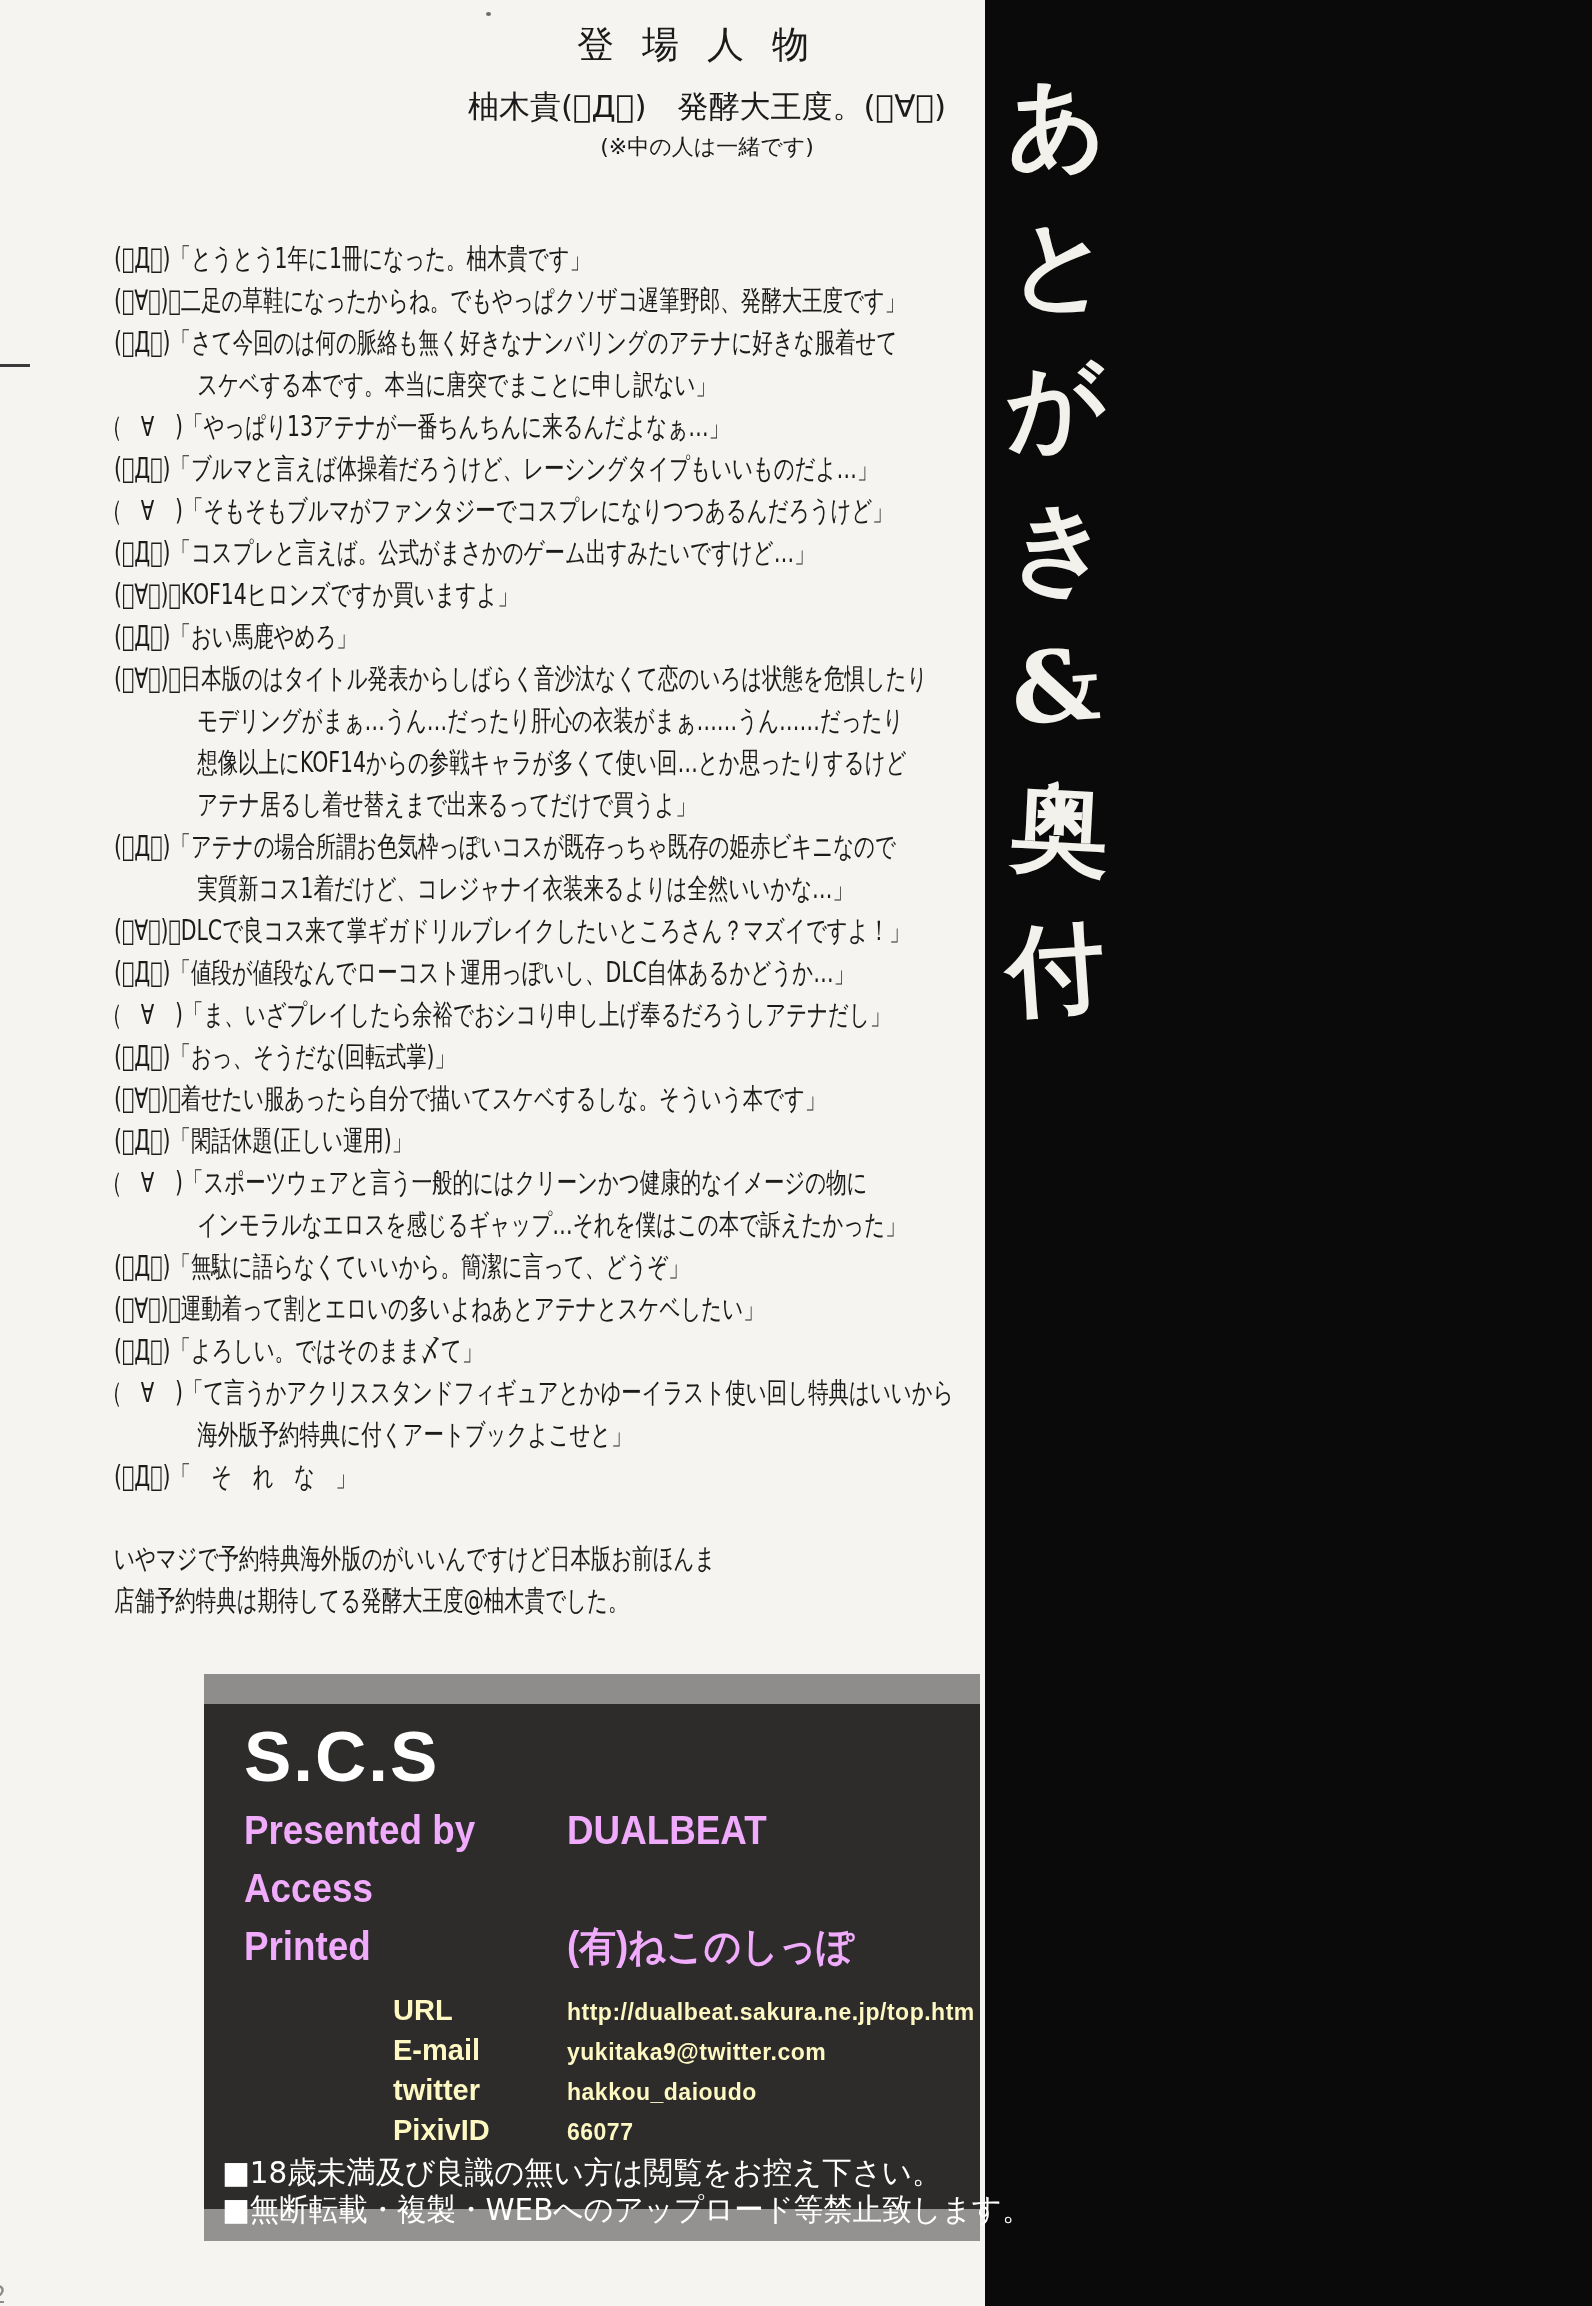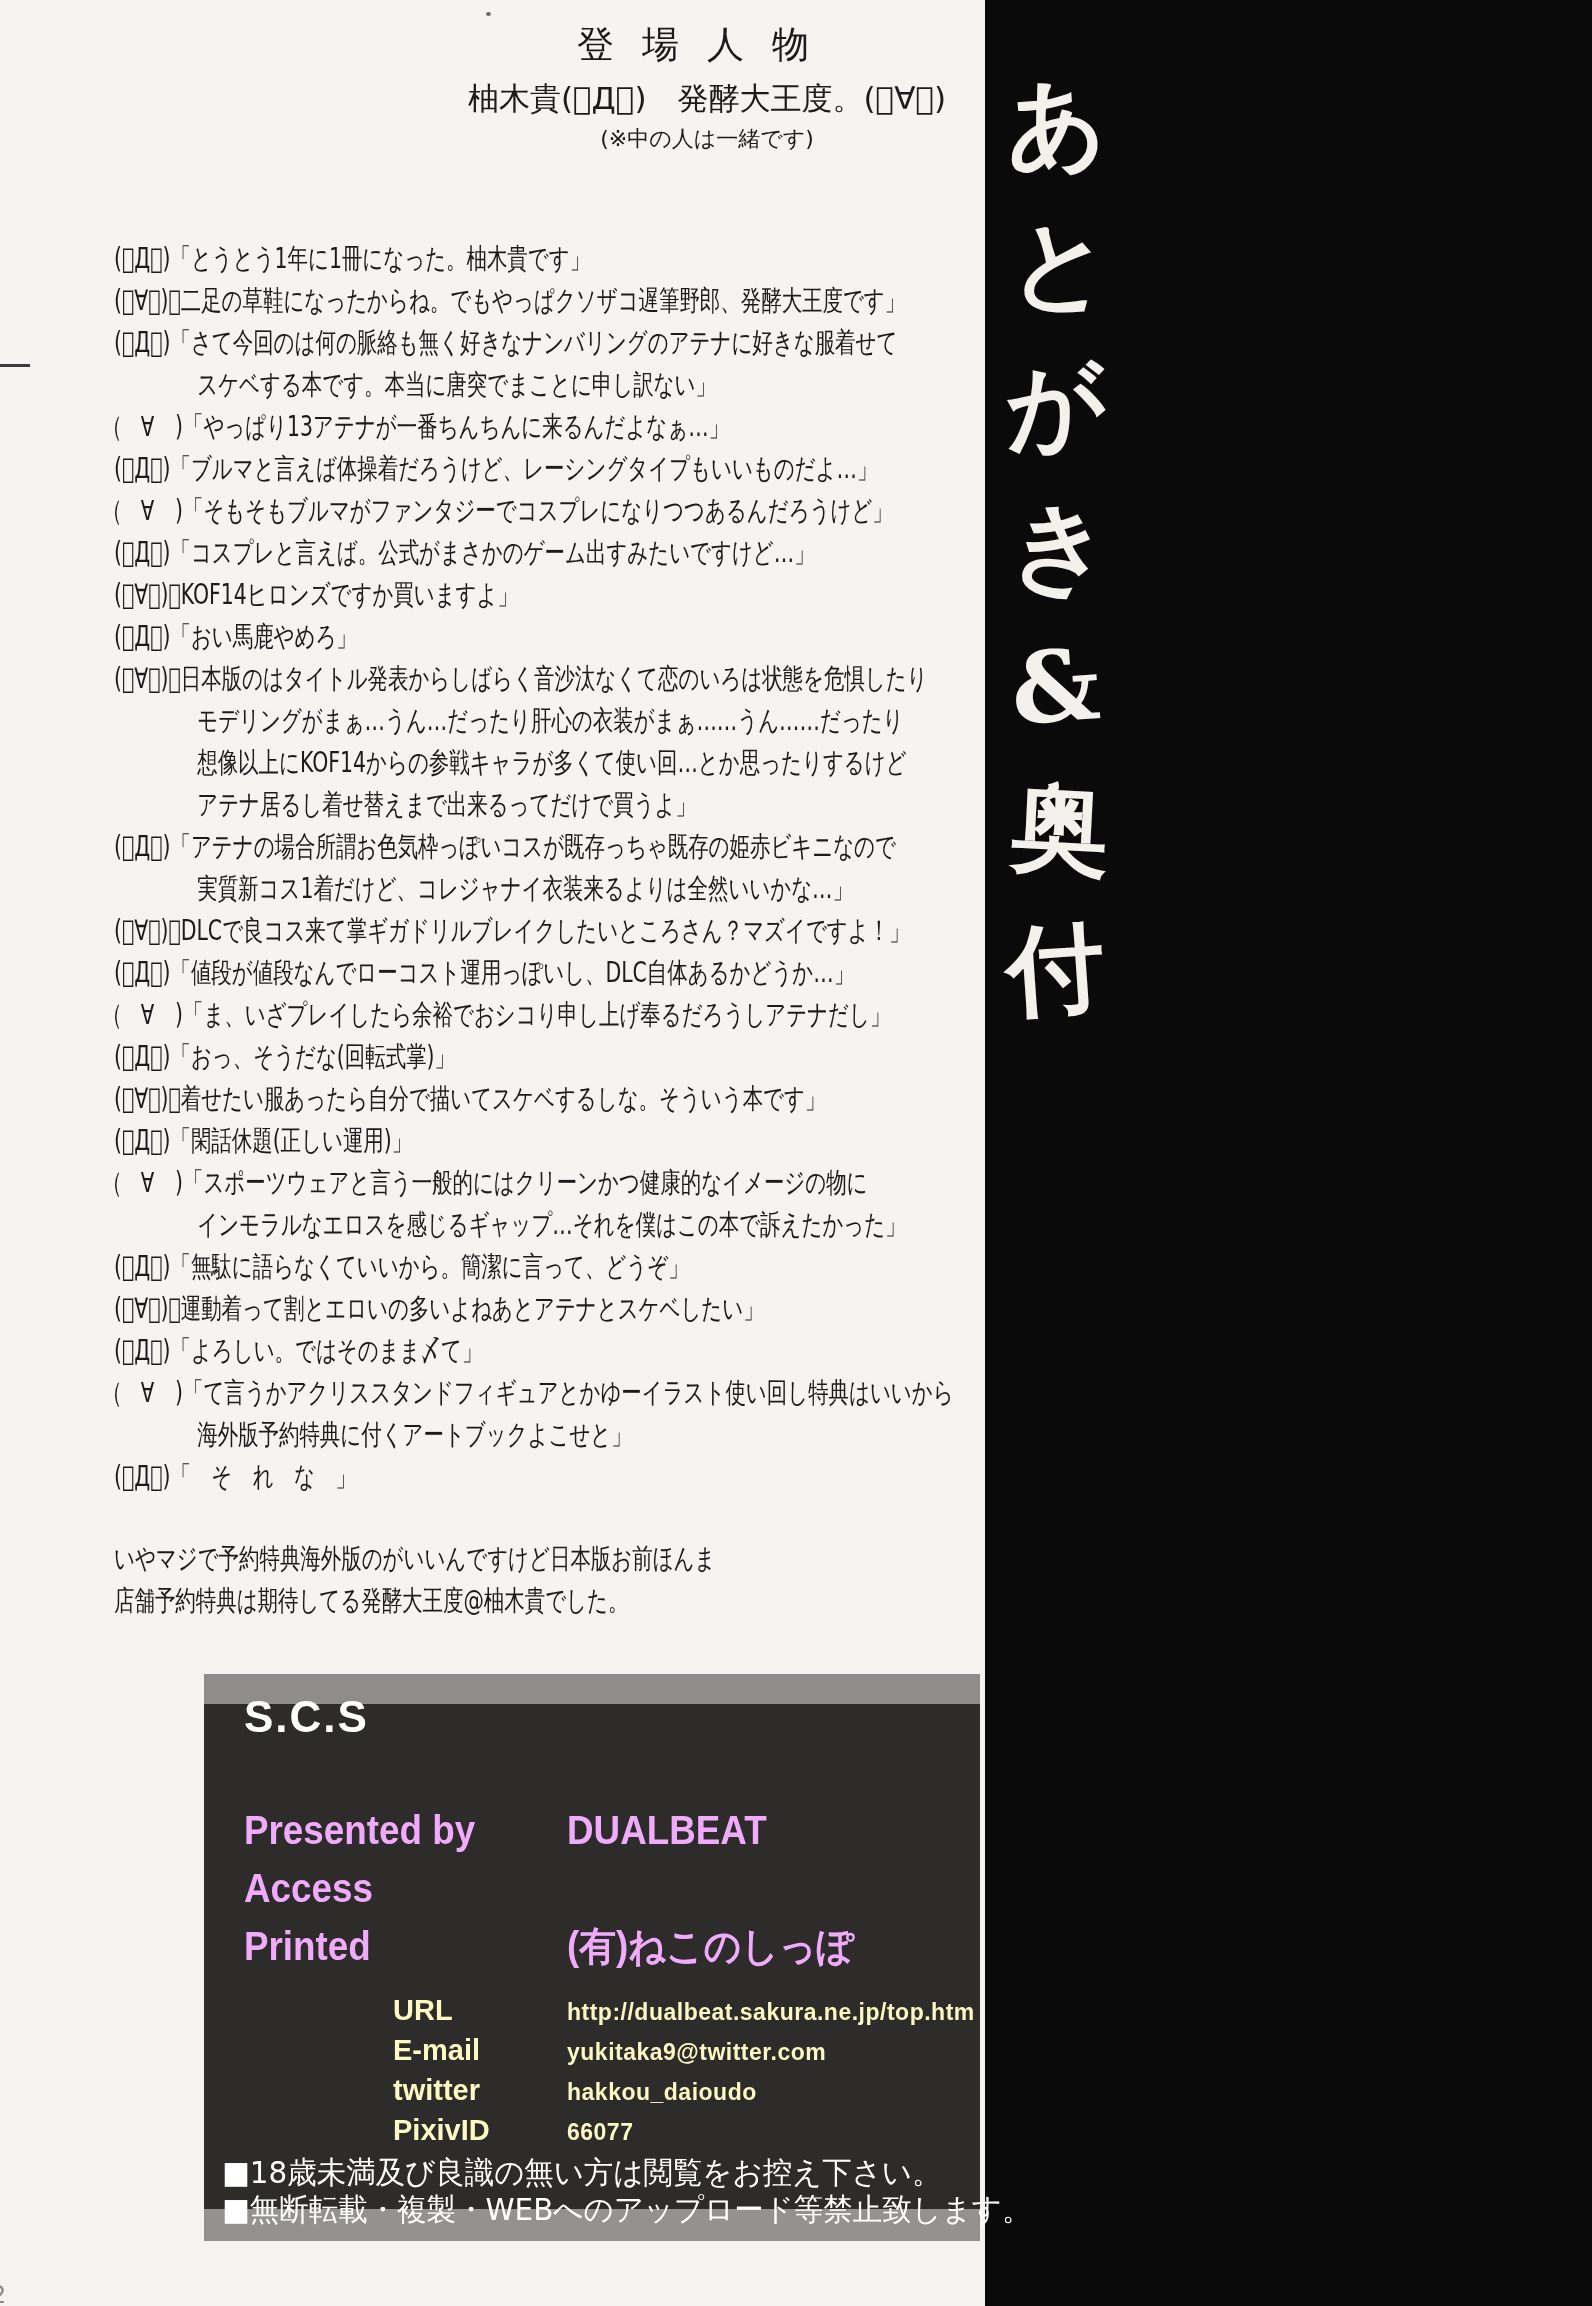--- a/index.html
+++ b/index.html
@@ -9,34 +9,34 @@
   
   .band{position:absolute;left:985px;top:0;width:607px;height:2306px;background:#0a0a0a;}
   .calli{position:absolute;left:12px;top:52px;width:117px;}
   .calli .ch{height:141px;line-height:141px;text-align:center;color:#f2f1ec;
              font-family:"DejaVu Serif",serif;font-weight:bold;font-size:98px;
              transform:rotate(-4deg);}
   .calli .ch:nth-child(even){transform:rotate(3deg) translateX(5px);}
   
   .header{position:absolute;left:299px;top:20px;width:816px;text-align:center;}
   .title{font-size:37px;letter-spacing:28px;font-weight:500;}
-  .names{margin-top:8px;font-size:31px;}
+  .names{margin-top:16px;font-size:31px;}
   .note{margin-top:4px;font-size:22px;text-align:center;}
   
   .dialogue{position:absolute;left:114px;top:238px;transform:scaleX(.73);transform-origin:0 0;
             font-size:28px;line-height:42px;}
   .dlg-line{white-space:nowrap;}
   .dlg-line.cont{padding-left:114px;}
   .closing{position:absolute;left:114px;top:1538px;transform:scaleX(.73);transform-origin:0 0;
            font-size:28px;line-height:42px;white-space:nowrap;}
   
   .credits{position:absolute;left:204px;top:1674px;width:776px;height:567px;background:#2d2c2a;}
   .strip-top{position:absolute;left:0;top:0;width:776px;height:30px;background:#8e8d8b;}
   .strip-bottom{position:absolute;left:0;top:535px;width:776px;height:32px;background:#939290;z-index:1;}
-  .scs{position:absolute;left:40px;top:18px;color:#fff;font-weight:bold;font-size:44px;
+  .scs{position:absolute;left:40px;top:42px;color:#fff;font-weight:bold;font-size:71px;
        font-family:"Liberation Sans",sans-serif;letter-spacing:2px;}
   .credit-rows{position:absolute;left:40px;top:127px;width:716px;}
   .credit-row{height:58px;line-height:58px;color:#f0abfc;font-weight:bold;font-size:40px;
               font-family:"Liberation Sans",sans-serif;white-space:nowrap;}
   .credit-row .lbl{display:inline-block;width:323px;transform:scaleX(.92);transform-origin:0 0;}
   .credit-row .val{display:inline-block;transform:scaleX(.92);transform-origin:0 0;}
   .access-rows{position:absolute;left:189px;top:316px;width:567px;z-index:2;}
   .access-row{height:40px;line-height:40px;color:#fef9c3;font-weight:bold;white-space:nowrap;
               font-family:"Liberation Sans",sans-serif;}
   .access-row .lbl{display:inline-block;width:174px;font-size:29px;}

